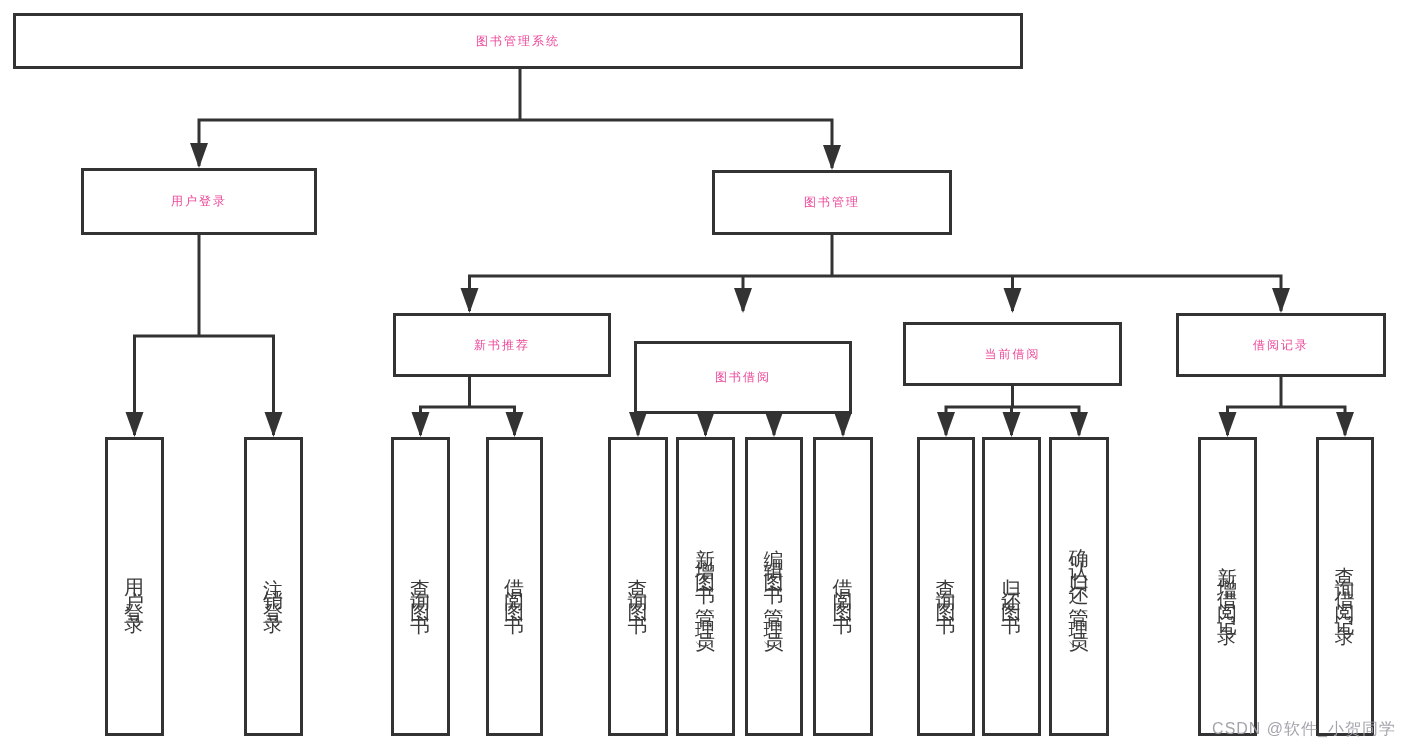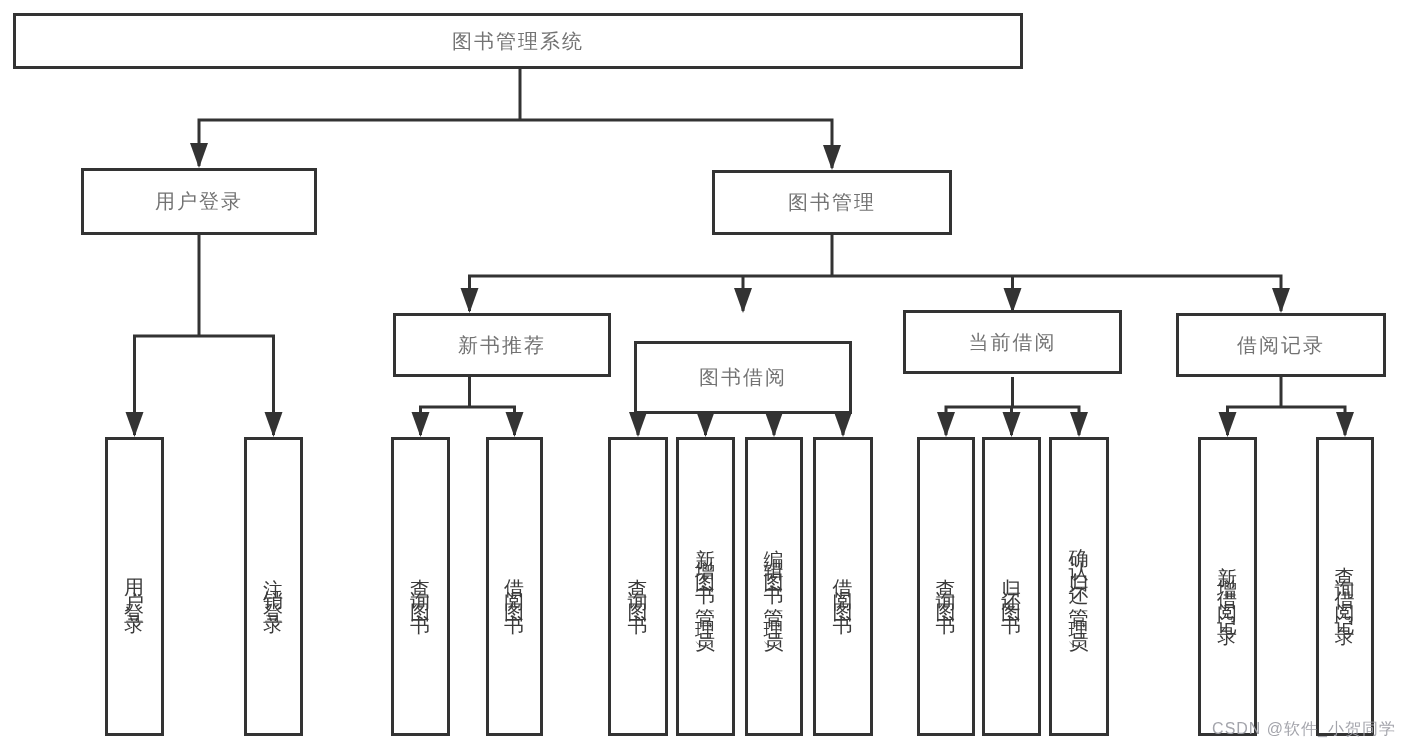--- a/index.html
+++ b/index.html
@@ -5,21 +5,21 @@
   html,body{margin:0;padding:0;background:#fff;}
   #canvas{
     position:relative;width:1405px;height:747px;background:#ffffff;overflow:hidden;
     font-family:"Liberation Sans","DejaVu Sans",sans-serif;color:#3a3a3a;
   }
   svg.connectors{position:absolute;left:0;top:0;z-index:1;}
   .box{
     position:absolute;box-sizing:border-box;background:#ffffff;border:3px solid #333333;
     display:flex;align-items:center;justify-content:center;z-index:2;
   }
-  .hlabel{font-size:20px;letter-spacing:2px;color:#737373;white-space:nowrap;}
+  .hlabel{font-size:12px;letter-spacing:2px;color:#ec4899;white-space:nowrap;}
   .vbox span{
     writing-mode:vertical-rl;text-orientation:mixed;
     font-size:20px;line-height:1;letter-spacing:12px;color:#3a3a3a;white-space:nowrap;
   }
   .watermark{
     position:absolute;right:9px;bottom:7px;z-index:6;
     font-size:16px;letter-spacing:1px;color:rgba(158,159,166,0.95);white-space:nowrap;
   }
 </style>
 </head>
@@ -103,21 +103,21 @@
   <div class="box" style="left:712px;top:170px;width:240px;height:65px;">
     <span class="hlabel">图书管理</span>
   </div>
 
   <div class="box" style="left:361px;top:313px;width:218px;height:64px;margin-left:32px;">
     <span class="hlabel">新书推荐</span>
   </div>
   <div class="box" style="left:634px;top:313px;width:218px;height:73px;margin-top:28px;">
     <span class="hlabel">图书借阅</span>
   </div>
-  <div class="box" style="left:903px;top:310px;width:219px;height:64px;">
+  <div class="box" style="left:903px;top:322px;width:219px;height:64px;">
     <span class="hlabel">当前借阅</span>
   </div>
   <div class="box" style="left:1176px;top:313px;width:210px;height:64px;justify-content:center;">
     <span class="hlabel">借阅记录</span>
   </div>
 
   <div class="box vbox" style="left:105px;top:437px;width:59px;height:299px;">
     <span>用户登录</span>
   </div>
   <div class="box vbox" style="left:244px;top:437px;width:59px;height:299px;">

